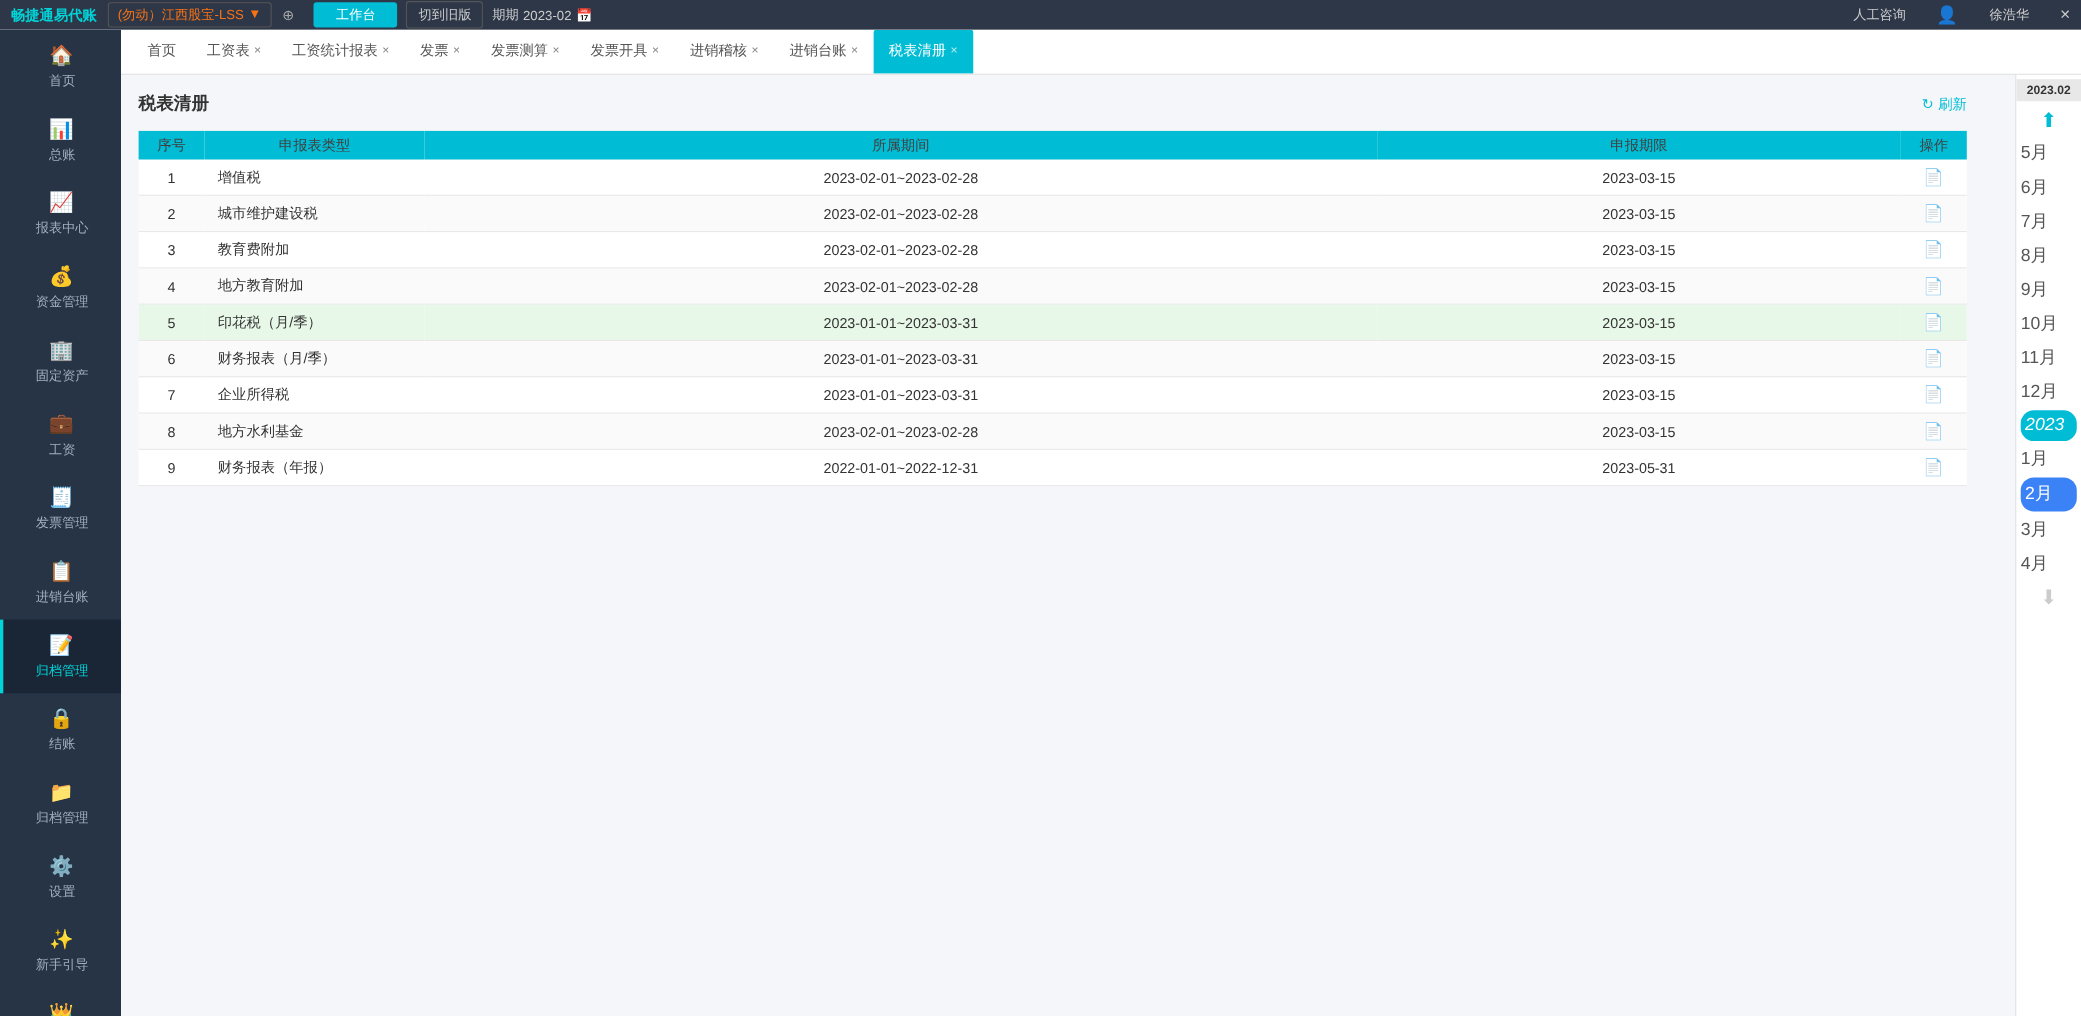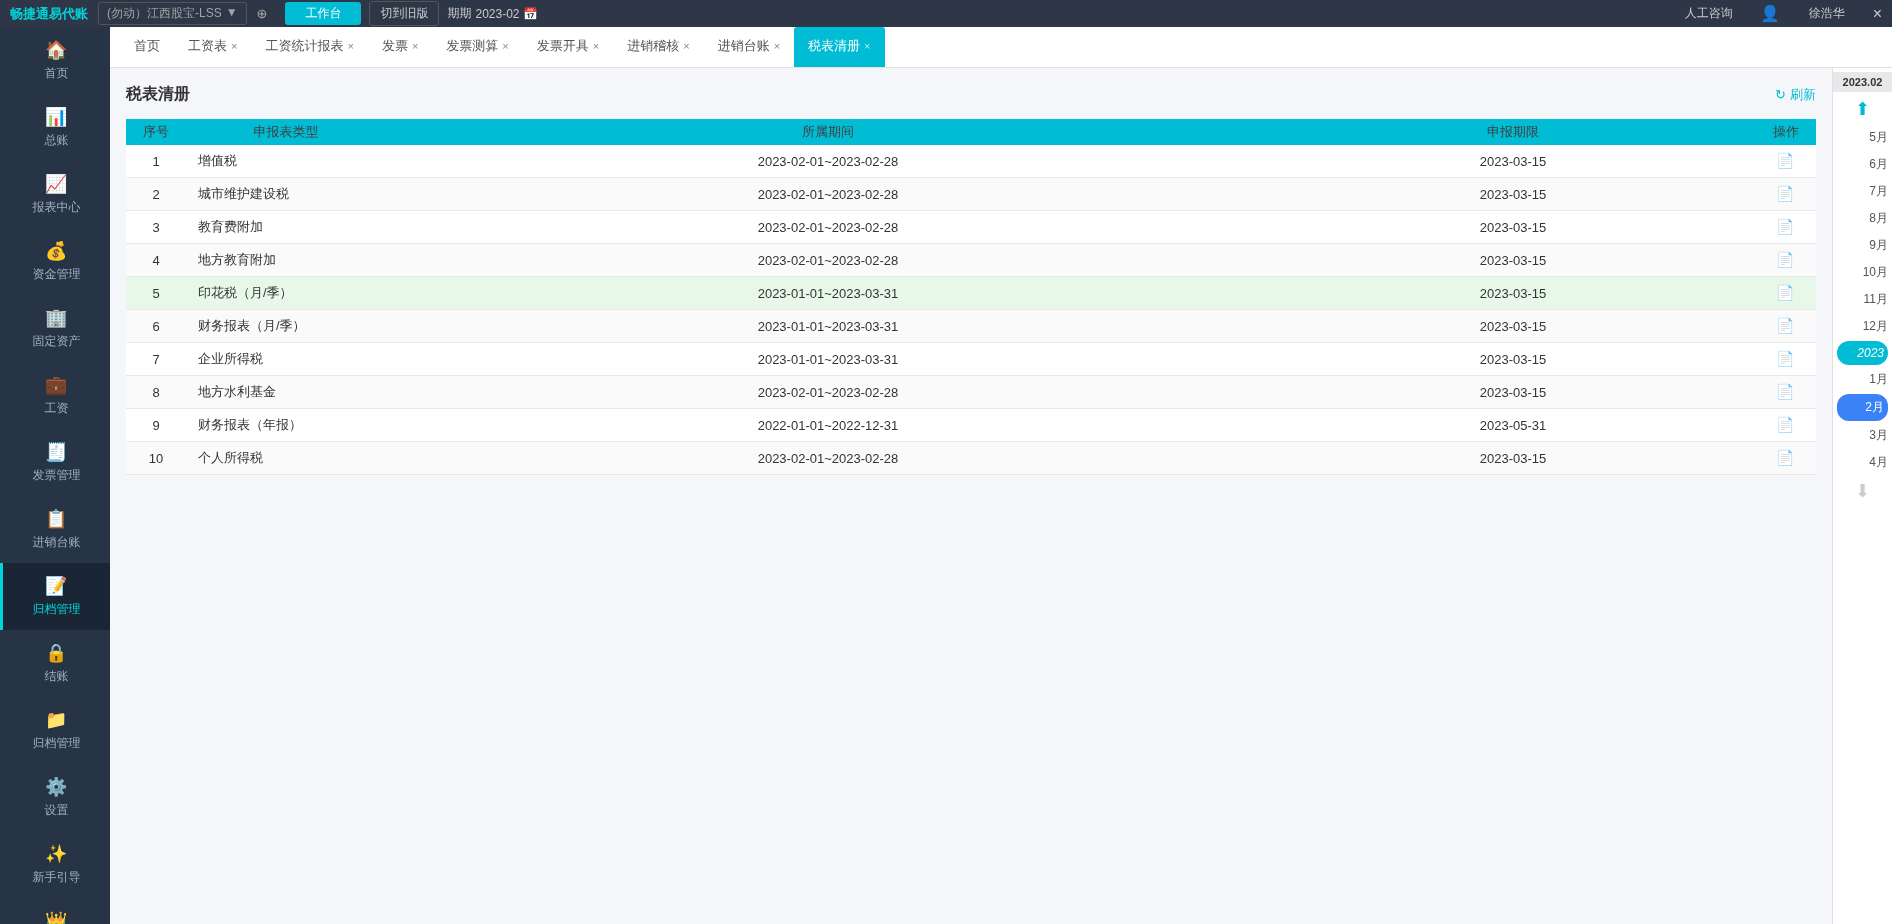--- a/index.html
+++ b/index.html
@@ -14,21 +14,21 @@
       padding: 0 10px;
       gap: 10px;
       flex-shrink: 0;
     }
     .topbar-logo {
       color: #00d4d8;
       font-size: 13px;
       font-weight: bold;
     }
     .topbar-company {
-      color: #a3a3a3;
+      color: #f97316;
       font-size: 12px;
       display: flex;
       gap: 4px;
       border: 1px solid #555;
       border-radius: 3px;
       padding: 2px 8px;
       cursor: pointer;
     }
     .topbar-actions {
       display: flex;
@@ -229,37 +229,38 @@
     .right-panel {
       width: 60px;
       background: white;
       border-left: 1px solid #e0e0e0;
       display: flex;
       flex-direction: column;
       align-items: center;
       padding: 4px 0;
       overflow-y: auto;
       flex-shrink: 0;
+      margin-left: 28px;
     }
     .cal-year-label {
       font-size: 11px;
       color: #333;
       font-weight: bold;
       writing-mode: horizontal-tb;
       background: #e8e8e8;
       width: 100%;
       text-align: center;
       padding: 4px 0;
       margin-bottom: 2px;
     }
     .cal-month {
       width: 100%;
-      text-align: right;
+      text-align: left;
       padding: 5px 4px;
-      font-size: 12px;
+      font-size: 16px;
       color: #555;
       cursor: pointer;
     }
     .cal-month.active-year {
       background: #00bcd4;
       color: white;
       border-radius: 12px;
       margin: 1px 4px;
       width: calc(100% - 8px);
       font-style: italic;
@@ -491,27 +492,20 @@
                 <td>2023-03-15</td>
                 <td><span class="action-icon">📄</span></td>
               </tr>
               <tr>
                 <td>9</td>
                 <td class="col-type">财务报表（年报）</td>
                 <td>2022-01-01~2022-12-31</td>
                 <td>2023-05-31</td>
                 <td><span class="action-icon">📄</span></td>
               </tr>
-              <tr>
-                <td>10</td>
-                <td class="col-type">个人所得税</td>
-                <td>2023-02-01~2023-02-28</td>
-                <td>2023-03-15</td>
-                <td><span class="action-icon">📄</span></td>
-              </tr>
             </tbody>
         </table>
       </div>
 
       <div class="right-panel">
         <div class="cal-year-label">2023.02</div>
         <span class="cal-nav">⬆</span>
         <div class="cal-month">5月</div>
         <div class="cal-month">6月</div>
         <div class="cal-month">7月</div>

